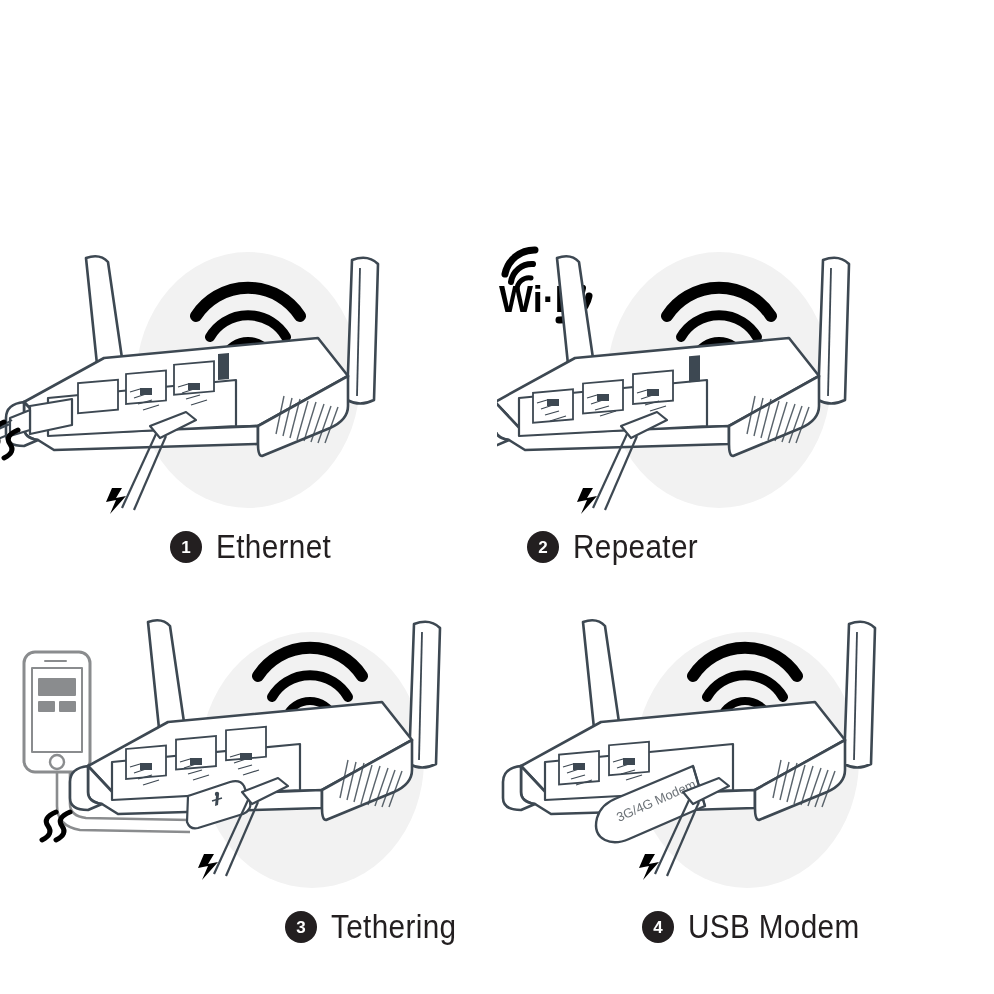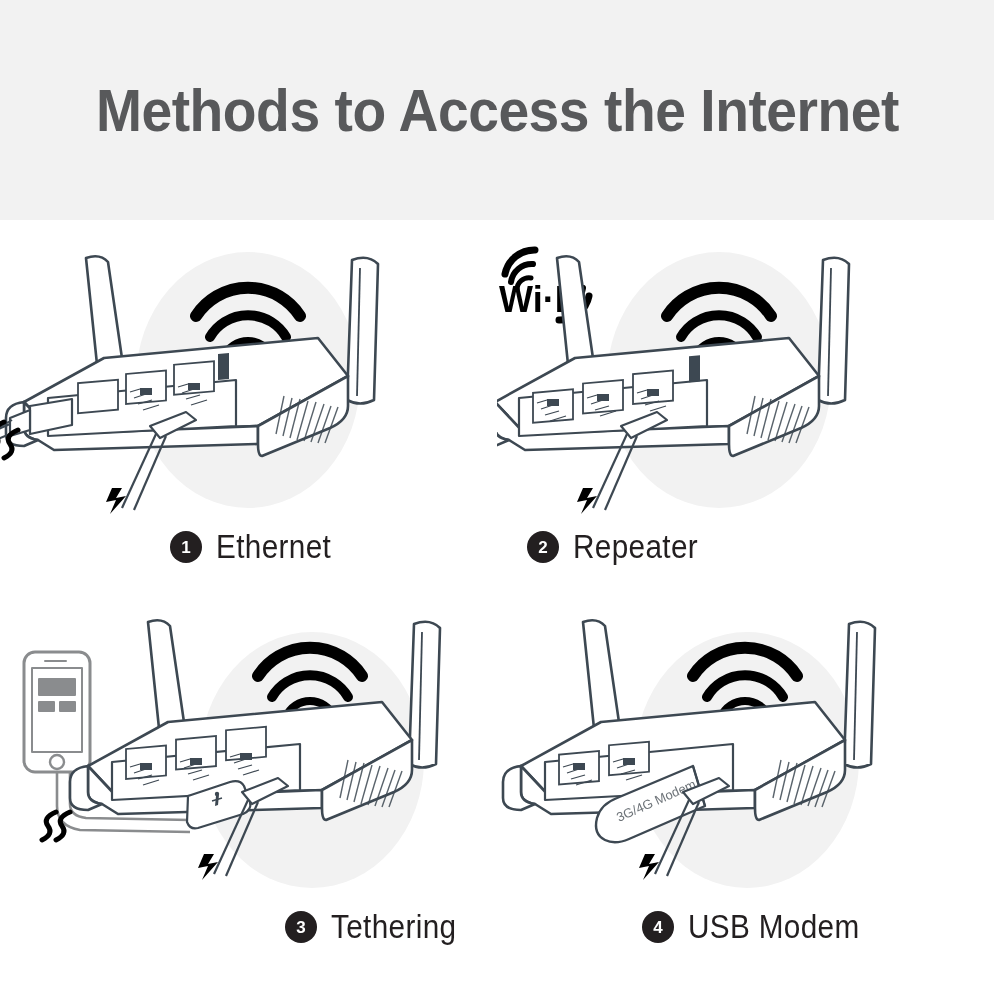--- a/index.html
+++ b/index.html
@@ -67,23 +67,20 @@
   .panel.p0 .label{justify-content:flex-start;padding-left:170px;}
   .panel.p1 .label{justify-content:flex-start;padding-left:30px;}
   .panel.p2 .label{justify-content:flex-start;padding-left:285px;}
   .panel.p3 .label{justify-content:flex-start;padding-left:145px;}
 </style>
 </head>
 <body>
 
 <div class="page">
 
-  <div class="header">
-    <div class="title">Methods to Access the Internet</div>
-  </div>
 
   <div class="grid">
 
     <div class="panel p0">
       <div class="art">
         <svg viewBox="0 0 497 320" xmlns="http://www.w3.org/2000/svg">
           <g>
 
             <ellipse cx="248" cy="160" rx="112" ry="128" fill="#f2f2f2"></ellipse>
 

